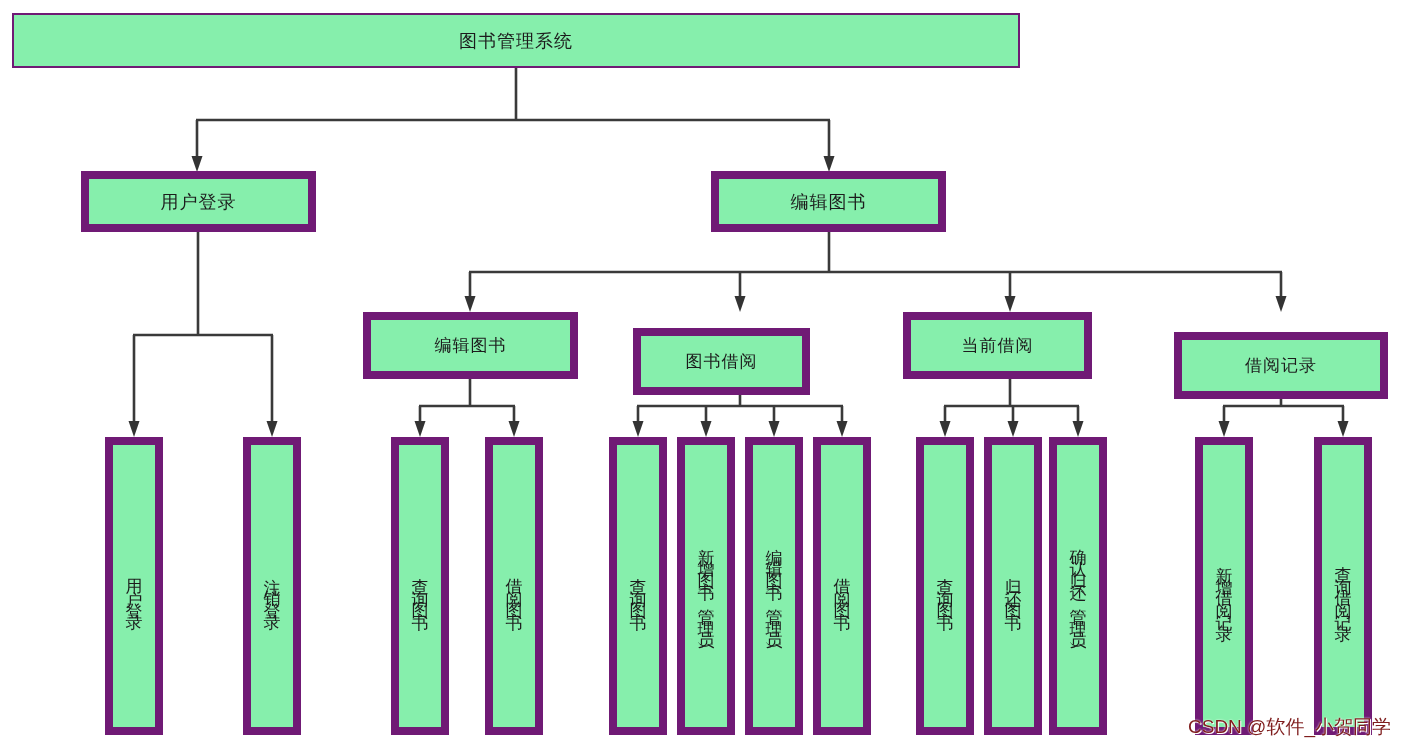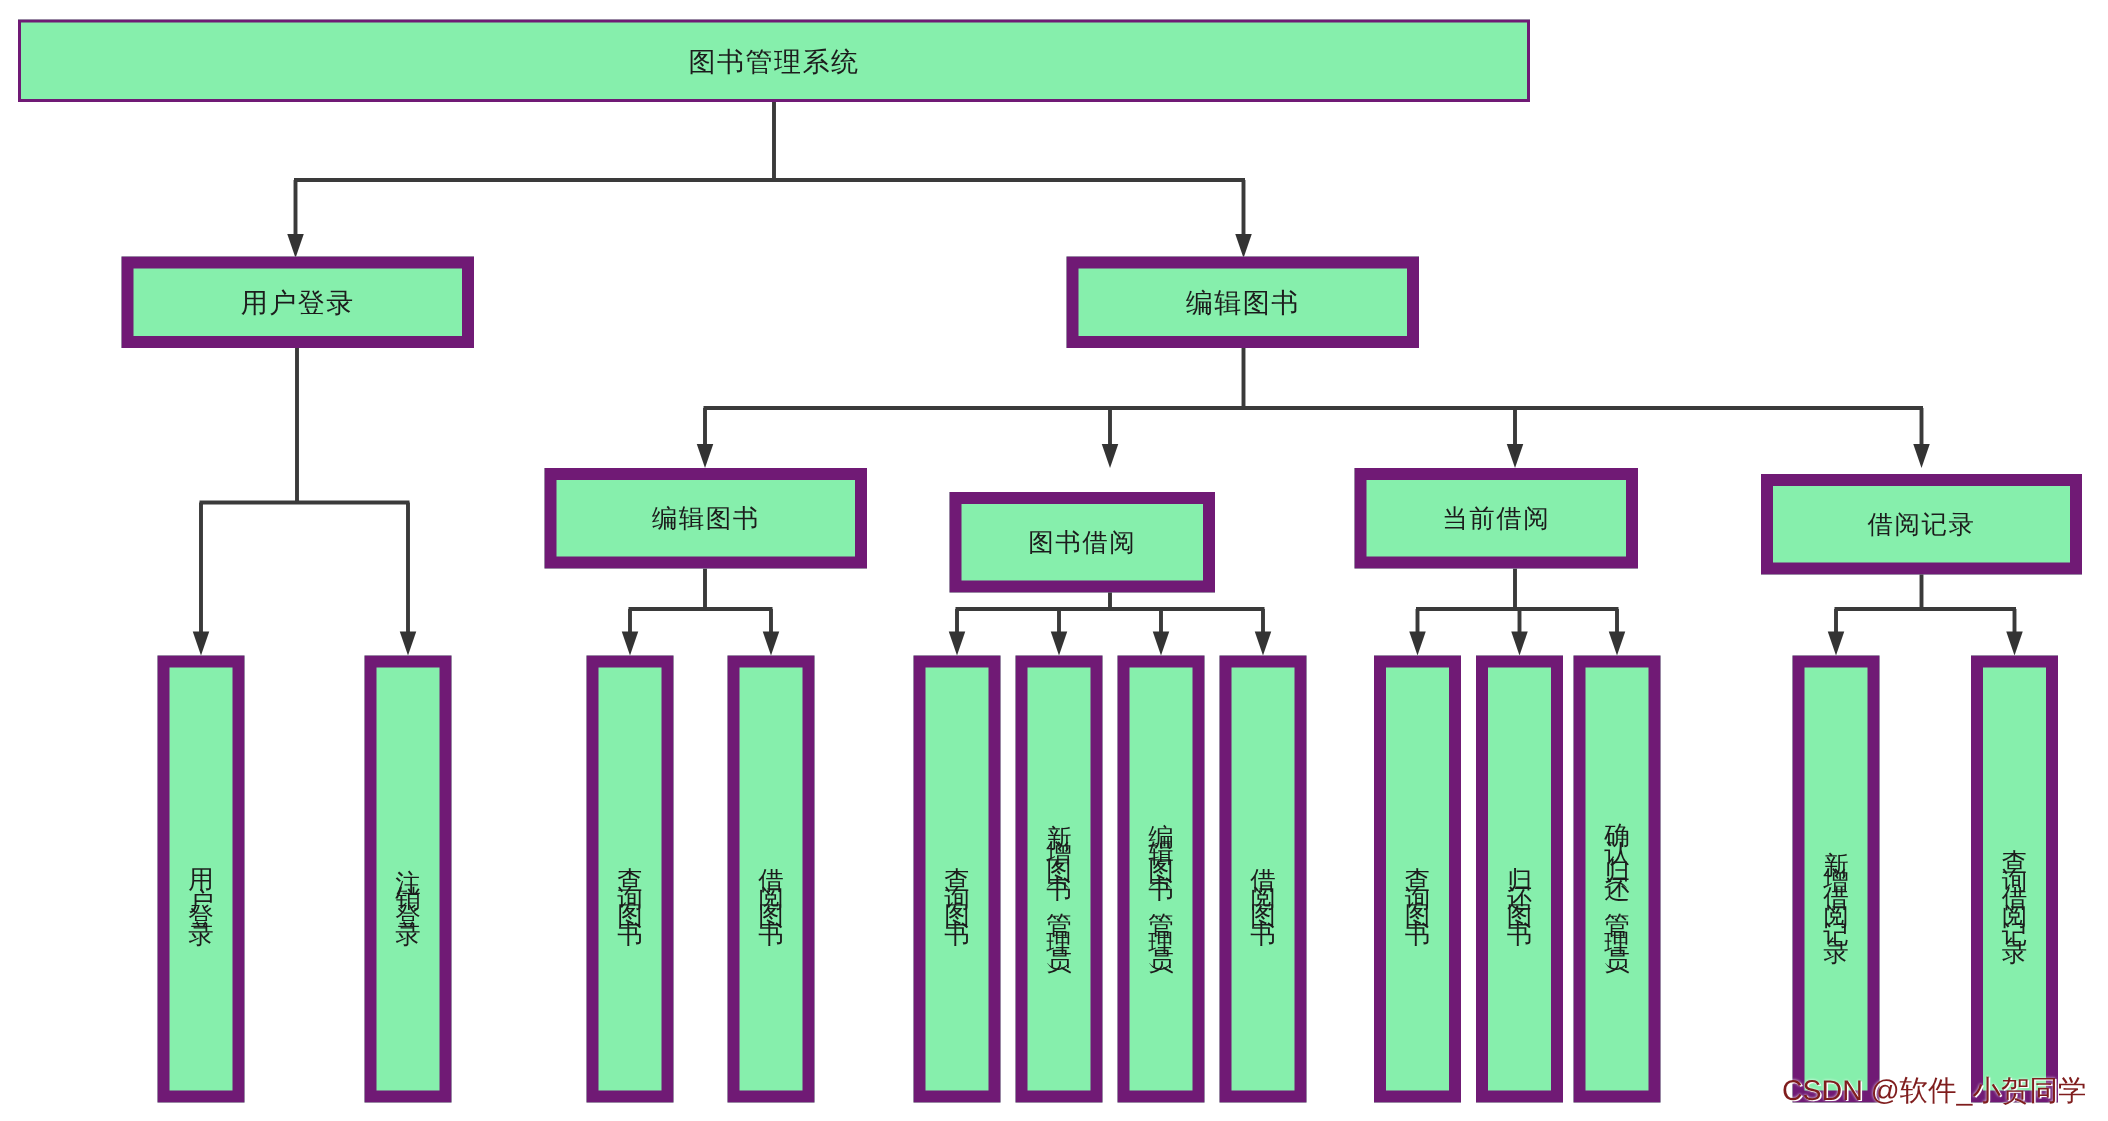--- a/index.html
+++ b/index.html
@@ -128,21 +128,21 @@
   </svg>
 
   <div class="box root" style="left:12px; top:13px; width:1008px; height:55px;">图书管理系统</div>
 
   <div class="box h2" style="left:81px; top:171px; width:235px; height:61px;">用户登录</div>
   <div class="box h2" style="left:711px; top:171px; width:235px; height:61px;">编辑图书</div>
 
   <div class="box h3" style="left:363px; top:312px; width:215px; height:67px;">编辑图书</div>
   <div class="box h3" style="left:633px; top:328px; width:177px; height:67px;">图书借阅</div>
   <div class="box h3" style="left:903px; top:312px; width:189px; height:67px;">当前借阅</div>
-  <div class="box h3" style="left:1174px; top:316px; width:214px; height:67px;">借阅记录</div>
+  <div class="box h3" style="left:1174px; top:332px; width:214px; height:67px;">借阅记录</div>
 
   <div class="box leaf" style="left:105px; top:437px; width:58px; height:298px;">用户登录</div>
   <div class="box leaf" style="left:243px; top:437px; width:58px; height:298px;">注销登录</div>
 
   <div class="box leaf" style="left:391px; top:437px; width:58px; height:298px;">查询图书</div>
   <div class="box leaf" style="left:485px; top:437px; width:58px; height:298px;">借阅图书</div>
 
   <div class="box leaf" style="left:609px; top:437px; width:58px; height:298px;">查询图书</div>
   <div class="box leaf" style="left:677px; top:437px; width:58px; height:298px;">新增图书（管理员）</div>
   <div class="box leaf" style="left:745px; top:437px; width:58px; height:298px;">编辑图书（管理员）</div>

